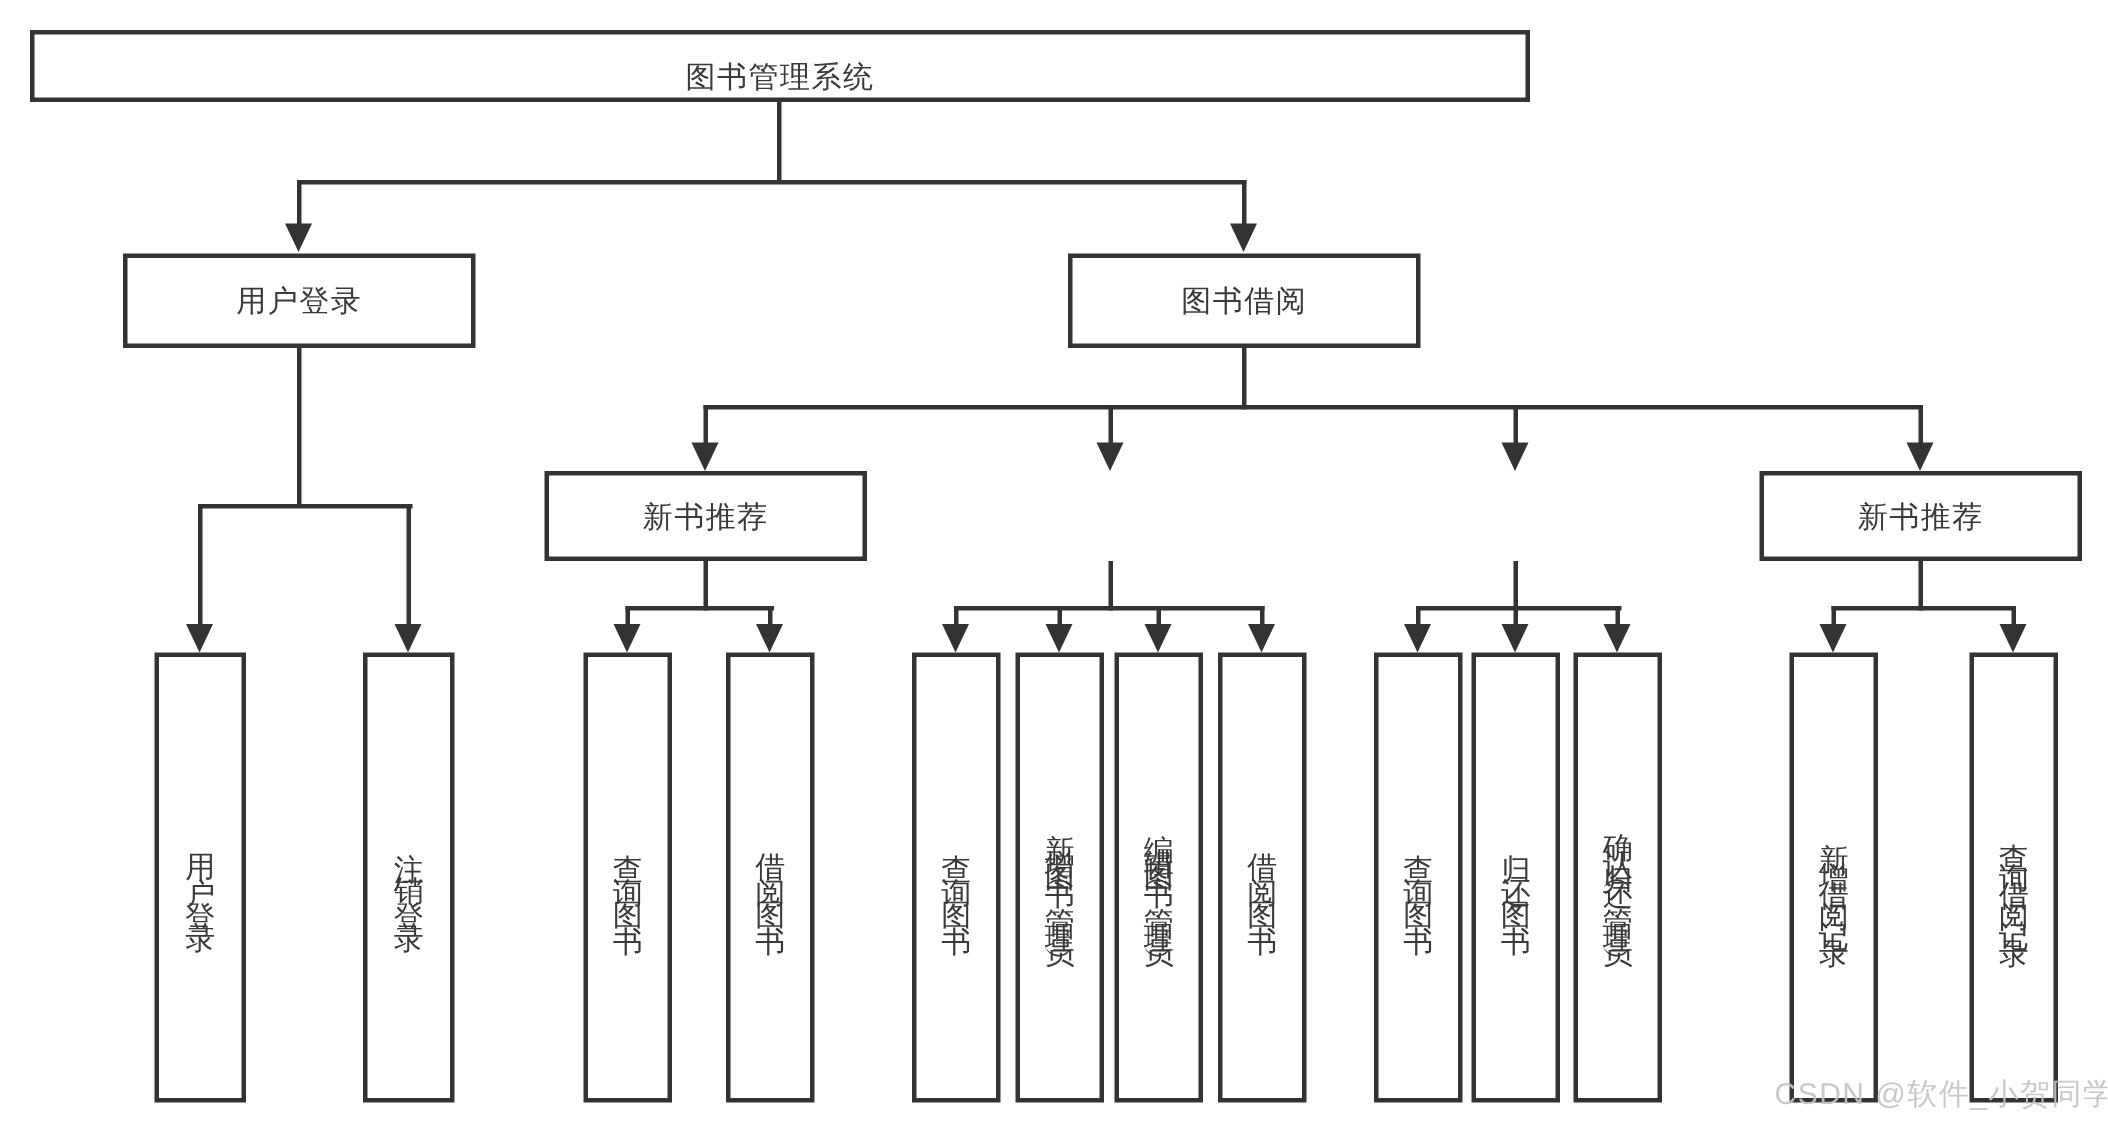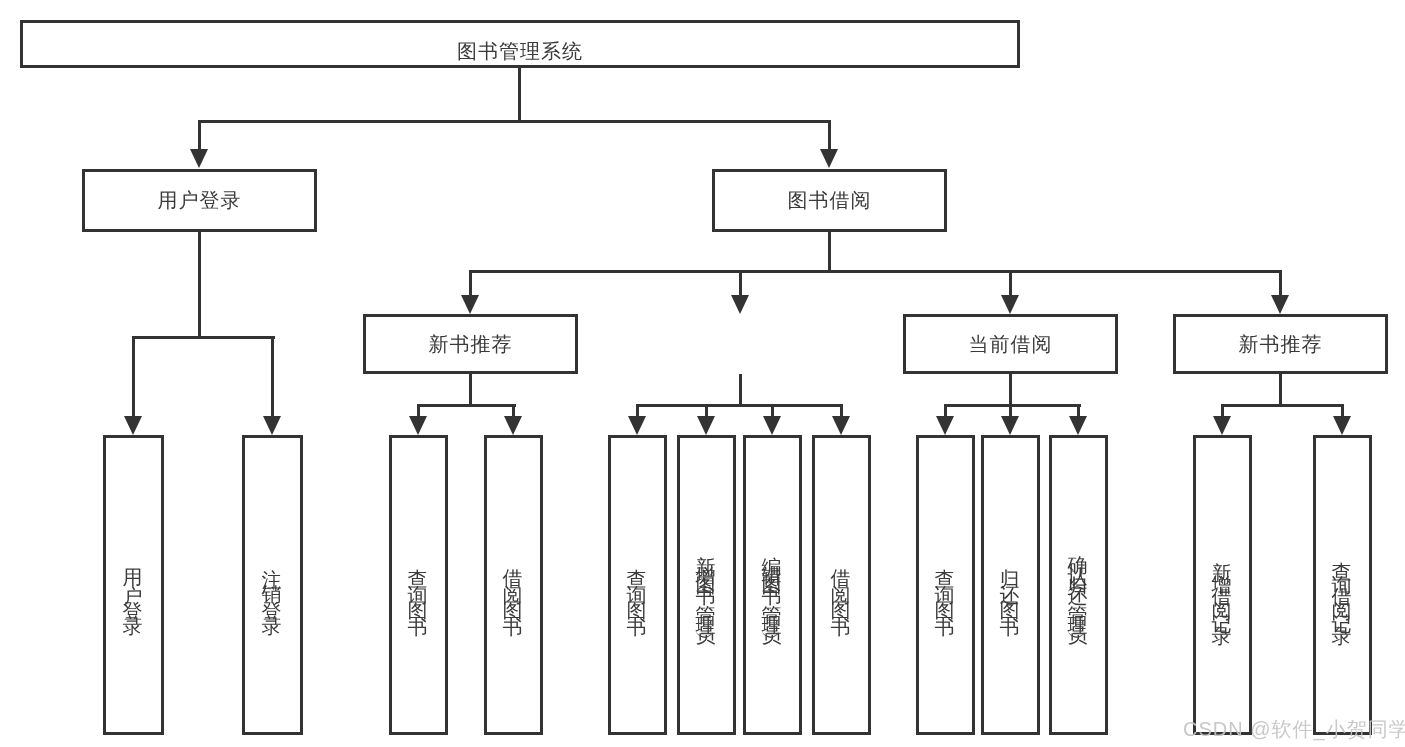--- a/index.html
+++ b/index.html
@@ -93,23 +93,20 @@
   <div class="vl" style="left:1009px;top:270px;height:27px;"></div>
   <div class="vl" style="left:1279px;top:270px;height:27px;"></div>
   <div class="ar" style="left:461px;top:295px;"></div>
   <div class="ar" style="left:731px;top:295px;"></div>
   <div class="ar" style="left:1001px;top:295px;"></div>
   <div class="ar" style="left:1271px;top:295px;"></div>
 
   <div class="box l3" style="left:363px;">
     <span>新书推荐</span>
   </div>
-  <div class="box l3" style="left:903px;">
-    <span>当前借阅</span>
-  </div>
   <div class="box l3" style="left:1173px;">
     <span>新书推荐</span>
   </div>
 
   <div class="vl" style="left:469px;top:374px;height:33px;"></div>
   <div class="hl" style="left:417px;top:404px;width:99px;"></div>
   <div class="vl" style="left:417px;top:404px;height:14px;"></div>
   <div class="vl" style="left:512px;top:404px;height:14px;"></div>
   <div class="ar" style="left:409px;top:416px;"></div>
   <div class="ar" style="left:504px;top:416px;"></div>

